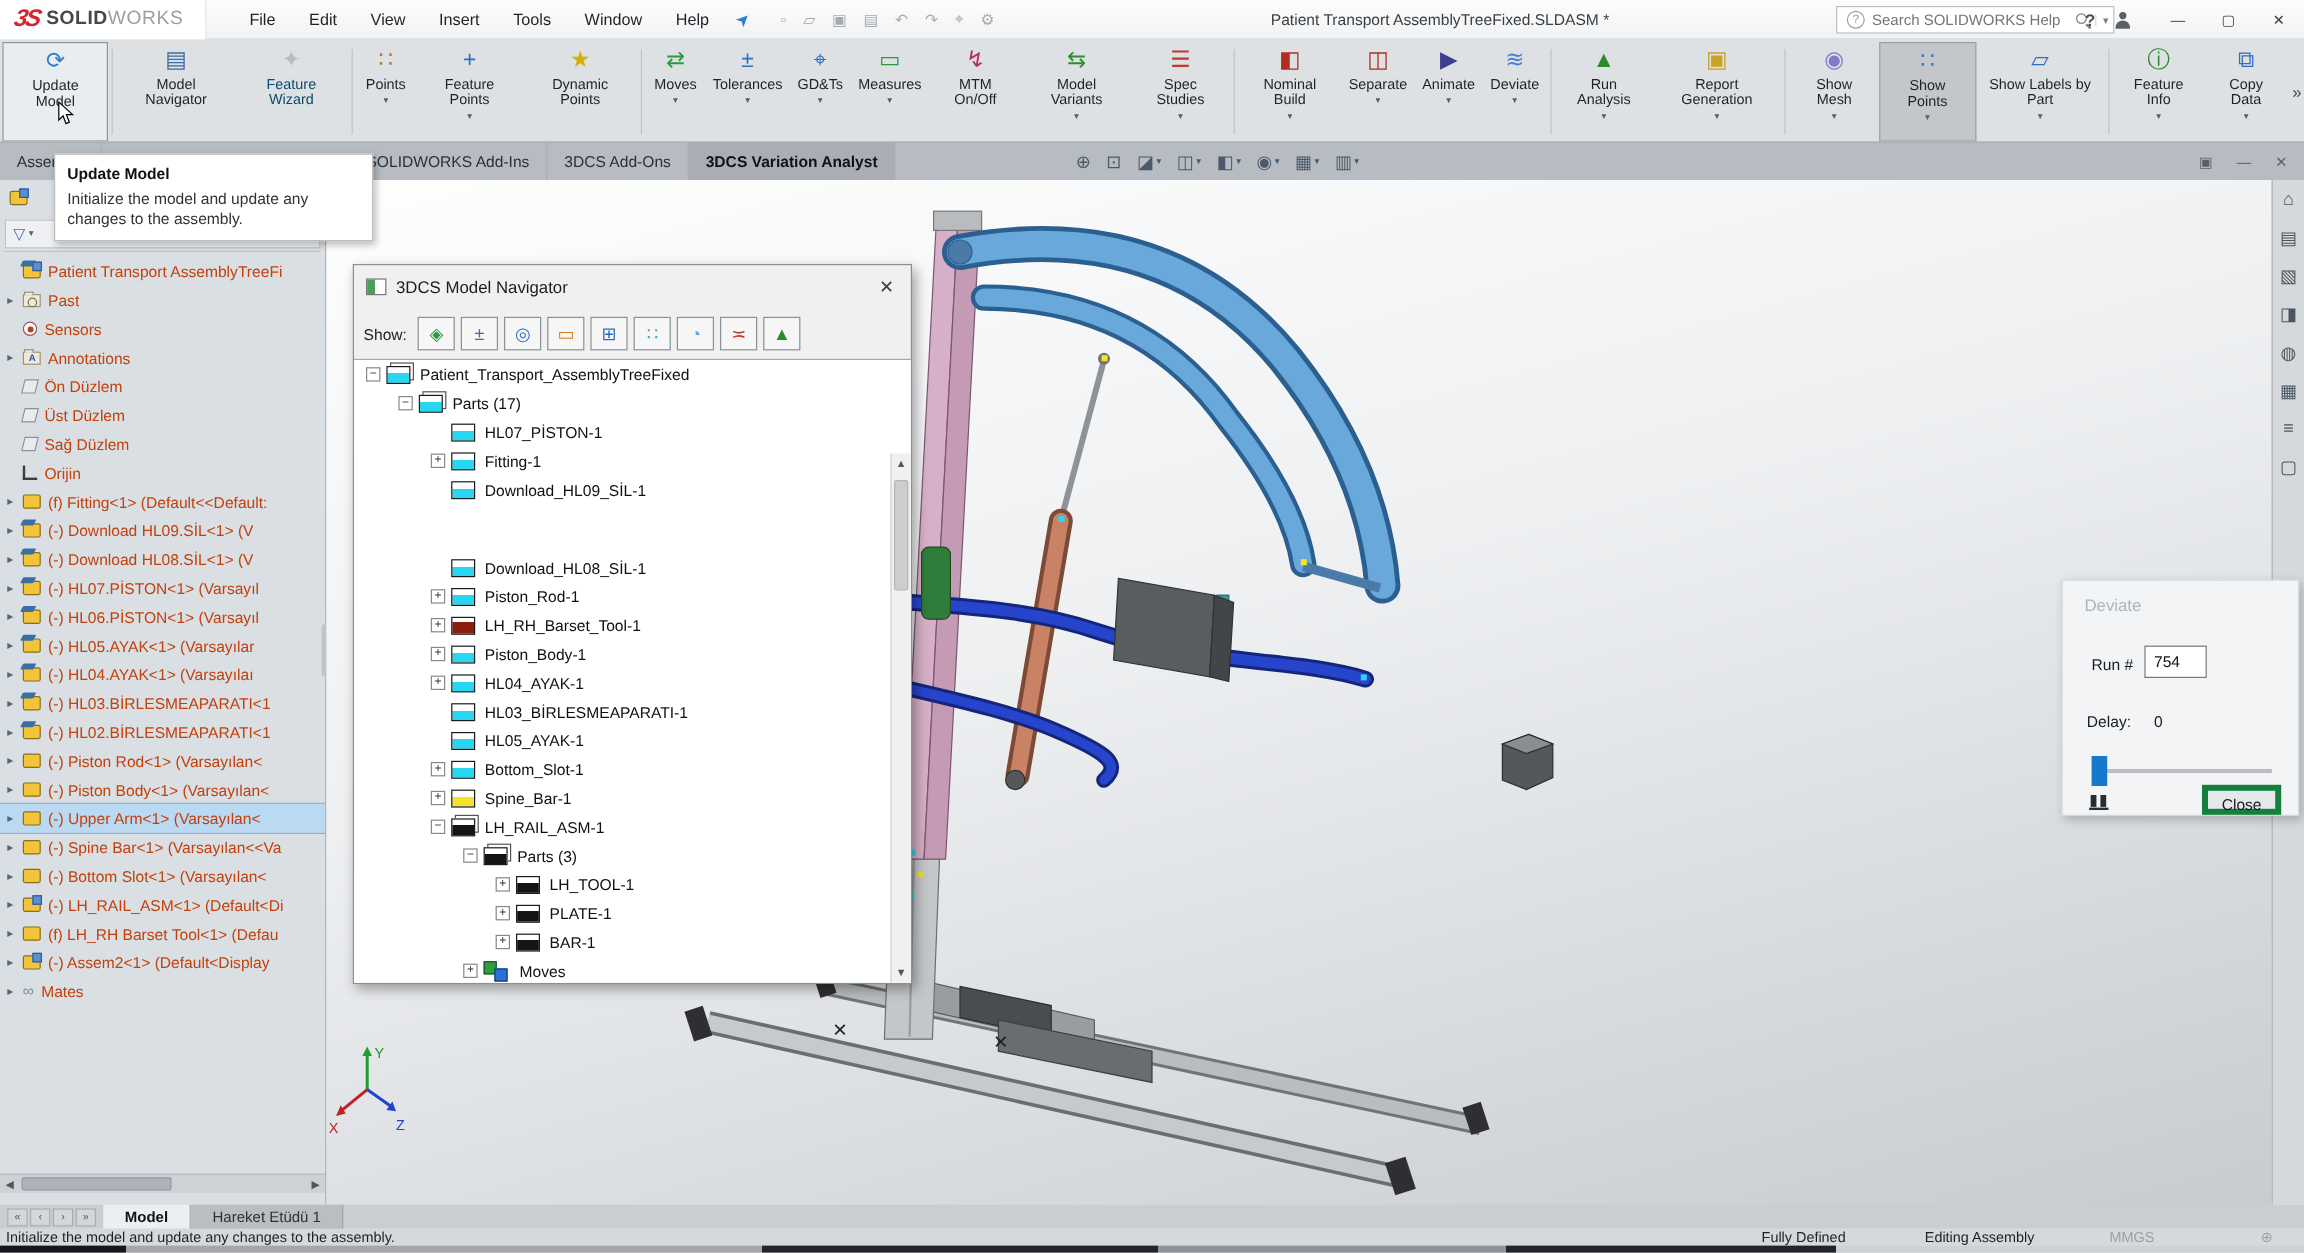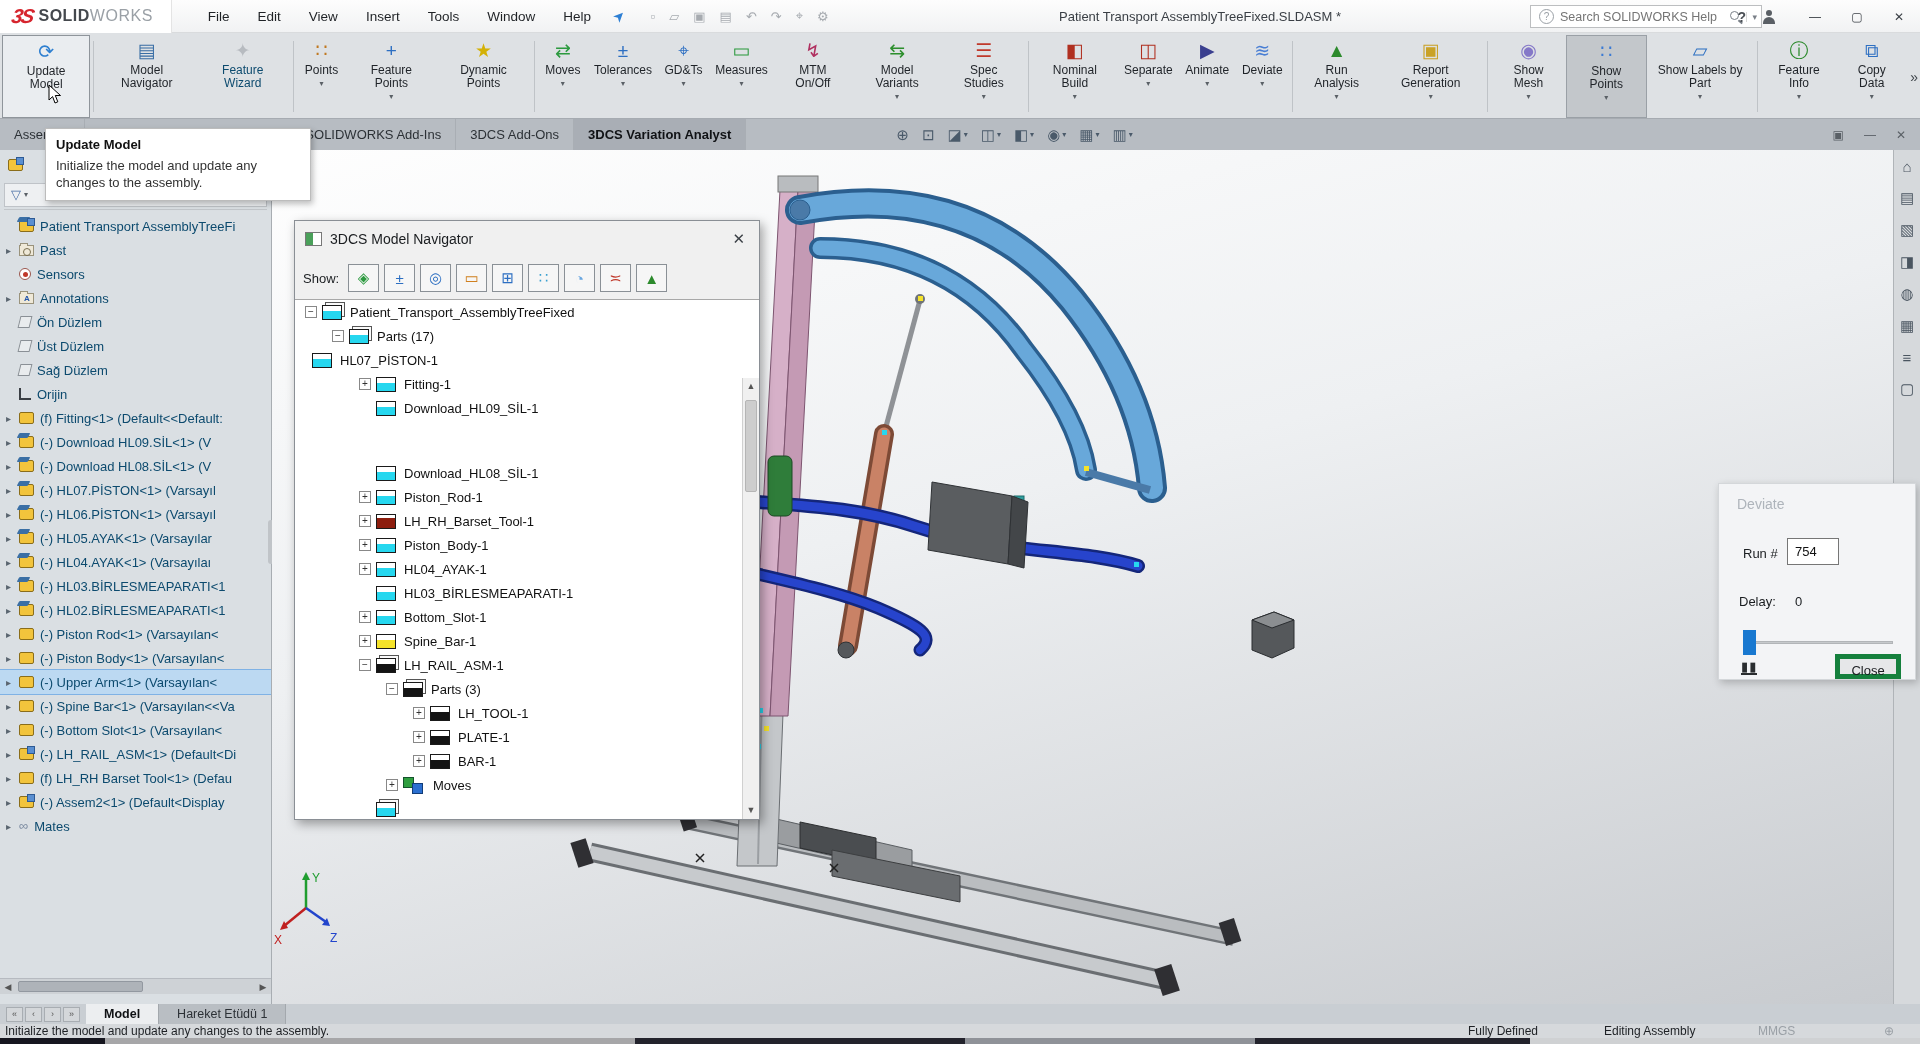--- a/index.html
+++ b/index.html
@@ -72,21 +72,21 @@
   .lp-header { height:30px; display:flex; align-items:center; gap:10px; padding:0 8px; }
   .lp-filter { height:30px; margin:0 4px; border-bottom:1px solid #c2c6ca; display:flex; align-items:center; }
   .filter-box { flex:1; height:24px; background:#eef0f2; border:1px solid #bfc3c8; display:flex; align-items:center; padding:0 6px; }
   .funnel { color:#4a6fa5; font-size:13px; }
   .funnel-dd { color:#5a6066; font-size:8px; margin-left:3px; }
   .tree { position:absolute; left:0; top:64px; right:0; bottom:30px; overflow:hidden; }
   .trow { height:24px; display:flex; align-items:center; padding-left:6px; white-space:nowrap; }
   .trow.sel { background:#bcd9f2; outline:1px solid #7fb2e5; }
   .texp { width:13px; font-size:10px; color:#5a6570; flex:none; }
   .ticon { flex:none; margin-right:6px; position:relative; }
-  .tlabel { font-size:13px; color:#0c4a6e; overflow:hidden; }
+  .tlabel { font-size:13px; color:#c2410c; overflow:hidden; }
   .pi { width:15px; height:12px; background:#f2c43c; border:1px solid #8a6d1a; border-radius:2px; }
   .pi.cap::before { content:""; position:absolute; left:-2px; top:-4px; width:11px; height:5px; background:#3a6fa5;
     transform:skewX(-28deg); border-radius:1px; }
   .pi.asm::after { content:""; position:absolute; right:-2px; top:-3px; width:6px; height:6px; background:#5a8fd0; border:1px solid #2d5a94; }
   .plane { width:12px; height:12px; border:1px solid #8a9096; transform:skewX(-14deg); background:rgba(255,255,255,.4); }
   .folder { width:15px; height:11px; background:#efe9d8; border:1px solid #9a937c; position:relative; }
   .folder::before { content:""; position:absolute; left:0; top:-3px; width:6px; height:2px; background:#efe9d8; border:1px solid #9a937c; border-bottom:none; }
   .folder.hist::after { content:""; position:absolute; left:3px; top:2px; width:6px; height:6px; border:1px solid #7a6f50; border-radius:50%; }
   .folder.anno::after { content:"A"; position:absolute; left:4px; top:0px; font-size:8px; color:#2255aa; font-weight:bold; }
   .sensor { width:12px; height:12px; border:1px solid #99564d; border-radius:50%; background:#fff; }
@@ -636,21 +636,21 @@
           <div class="nvrow" style="padding-left: 10px;">
             <span class="nvexp">−</span>
             <span class="nb stack"></span>
             <span class="nvlabel">Patient_Transport_AssemblyTreeFixed</span>
           </div>
           <div class="nvrow" style="padding-left: 37px;">
             <span class="nvexp">−</span>
             <span class="nb stack"></span>
             <span class="nvlabel">Parts (17)</span>
           </div>
-          <div class="nvrow" style="">
+          <div class="nvrow" style="padding-left: 64px;">
             <span class="nvexp none"></span>
             <span class="nb"></span>
             <span class="nvlabel">HL07_PİSTON-1</span>
           </div>
           <div class="nvrow" style="padding-left: 64px;">
             <span class="nvexp">+</span>
             <span class="nb"></span>
             <span class="nvlabel">Fitting-1</span>
           </div>
           <div class="nvrow" style="padding-left: 64px;">
@@ -680,20 +680,25 @@
           </div>
           <div class="nvrow" style="padding-left: 64px;">
             <span class="nvexp">+</span>
             <span class="nb"></span>
             <span class="nvlabel">HL04_AYAK-1</span>
           </div>
           <div class="nvrow" style="padding-left: 64px;">
             <span class="nvexp none"></span>
             <span class="nb"></span>
             <span class="nvlabel">HL03_BİRLESMEAPARATI-1</span>
+          </div>
+          <div class="nvrow" style="padding-left: 64px;">
+            <span class="nvexp none"></span>
+            <span class="nb"></span>
+            <span class="nvlabel">HL05_AYAK-1</span>
           </div>
           <div class="nvrow" style="padding-left: 64px;">
             <span class="nvexp">+</span>
             <span class="nb"></span>
             <span class="nvlabel">Bottom_Slot-1</span>
           </div>
           <div class="nvrow" style="padding-left: 64px;">
             <span class="nvexp">+</span>
             <span class="nb yellow"></span>
             <span class="nvlabel">Spine_Bar-1</span>

